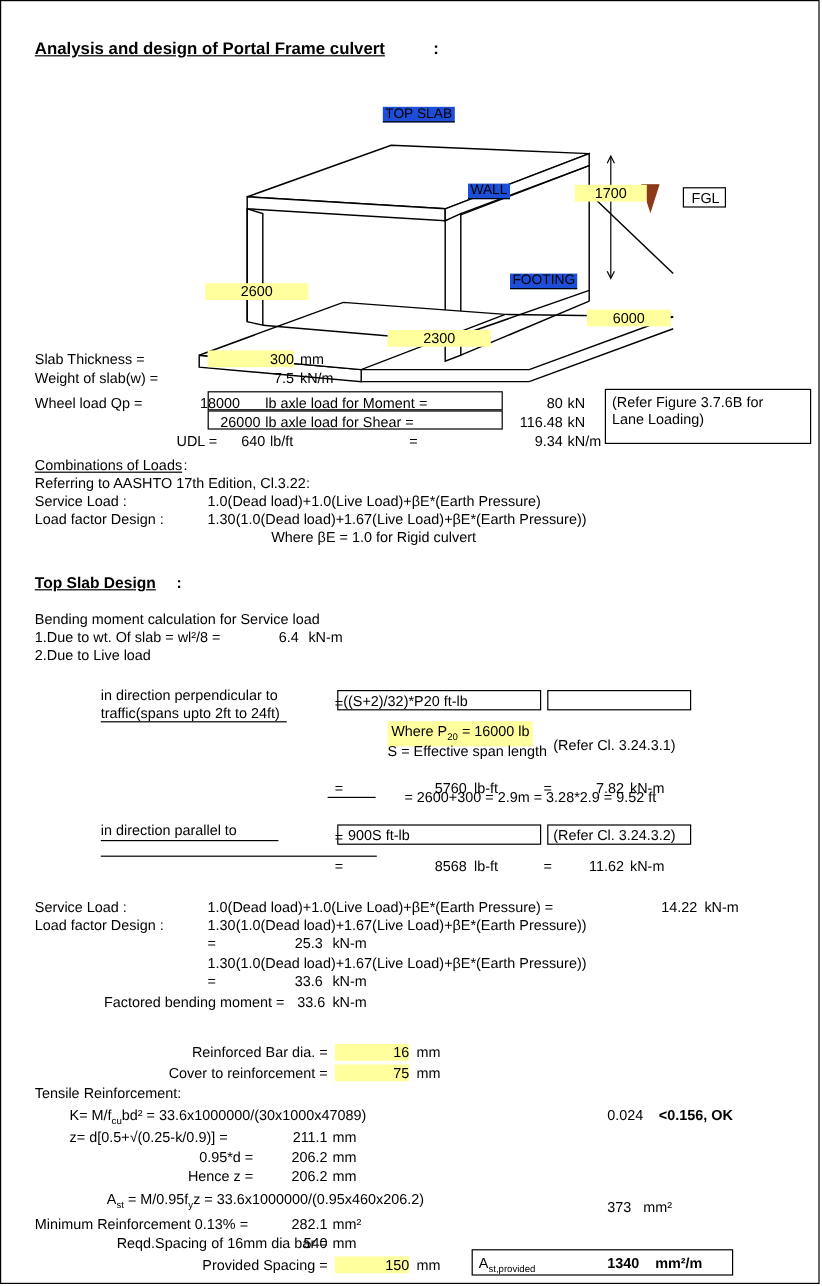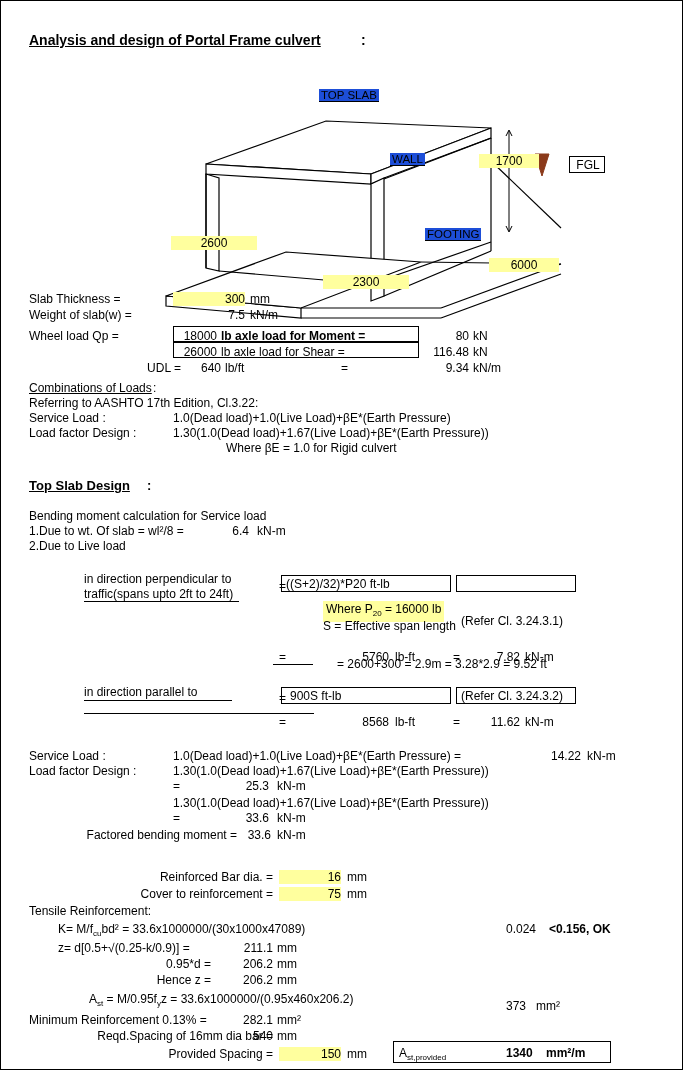--- a/index.html
+++ b/index.html
@@ -79,38 +79,42 @@
   <div class="t" style="left:28px;top:291px;">Slab Thickness  =</div>
   <div class="ylbl r" style="left:172px;top:291px;width:72px;">300</div>
   <div class="t" style="left:249px;top:291px;">mm</div>
 
   <div class="t" style="left:28px;top:307px;">Weight of slab(w) =</div>
   <div class="t r" style="left:172px;top:307px;width:72px;">7.5</div>
   <div class="t" style="left:249px;top:307px;">kN/m</div>
 
   <div class="t" style="left:28px;top:328px;">Wheel load Qp =</div>
   <div class="box" style="left:172px;top:325px;width:246px;height:16px;"></div>
-  <div class="t r" style="left:172px;top:328px;width:44px;">18000</div>
-  <div class="t" style="left:220px;top:328px;font-weight:bold;">lb axle load for Moment    =</div>
+  <div class="t r" style="left:155px;top:328px;width:44px;">18000</div>
+  <div class="t" style="left:220px;top:328px;">lb axle load for Moment    =</div>
   <div class="t r" style="left:424px;top:328px;width:44px;">80</div>
   <div class="t" style="left:472px;top:328px;">kN</div>
 
   <div class="box" style="left:172px;top:341px;width:246px;height:16px;"></div>
   <div class="t r" style="left:172px;top:344px;width:44px;">26000</div>
   <div class="t" style="left:220px;top:344px;">lb axle load for Shear       =</div>
   <div class="t r" style="left:420px;top:344px;width:48px;">116.48</div>
   <div class="t" style="left:472px;top:344px;">kN</div>
 
   <div class="t r" style="left:60px;top:360px;width:120px;">UDL  =</div>
   <div class="t r" style="left:184px;top:360px;width:36px;">640</div>
   <div class="t" style="left:224px;top:360px;">lb/ft</div>
   <div class="t" style="left:340px;top:360px;">=</div>
   <div class="t r" style="left:420px;top:360px;width:48px;">9.34</div>
   <div class="t" style="left:472px;top:360px;">kN/m</div>
 
+  <div class="box" style="left:503px;top:323px;width:172px;height:46px;">
+    <div class="t" style="left:5px;top:3px;">(Refer Figure 3.7.6B for</div>
+    <div class="t" style="left:5px;top:17px;">Lane Loading)</div>
+  </div>
 
   <div class="t u" style="left:28px;top:380px;">Combinations of Loads</div>
   <div class="t" style="left:152px;top:380px;">:</div>
   <div class="t" style="left:28px;top:395px;">Referring to AASHTO 17th Edition, Cl.3.22:</div>
   <div class="t" style="left:28px;top:410px;">Service Load :</div>
   <div class="t" style="left:172px;top:410px;">1.0(Dead load)+1.0(Live Load)+βE*(Earth Pressure)</div>
   <div class="t" style="left:28px;top:425px;">Load factor Design :</div>
   <div class="t" style="left:172px;top:425px;">1.30(1.0(Dead load)+1.67(Live Load)+βE*(Earth Pressure))</div>
   <div class="t" style="left:225px;top:440px;">Where βE = 1.0 for Rigid culvert</div>
 

